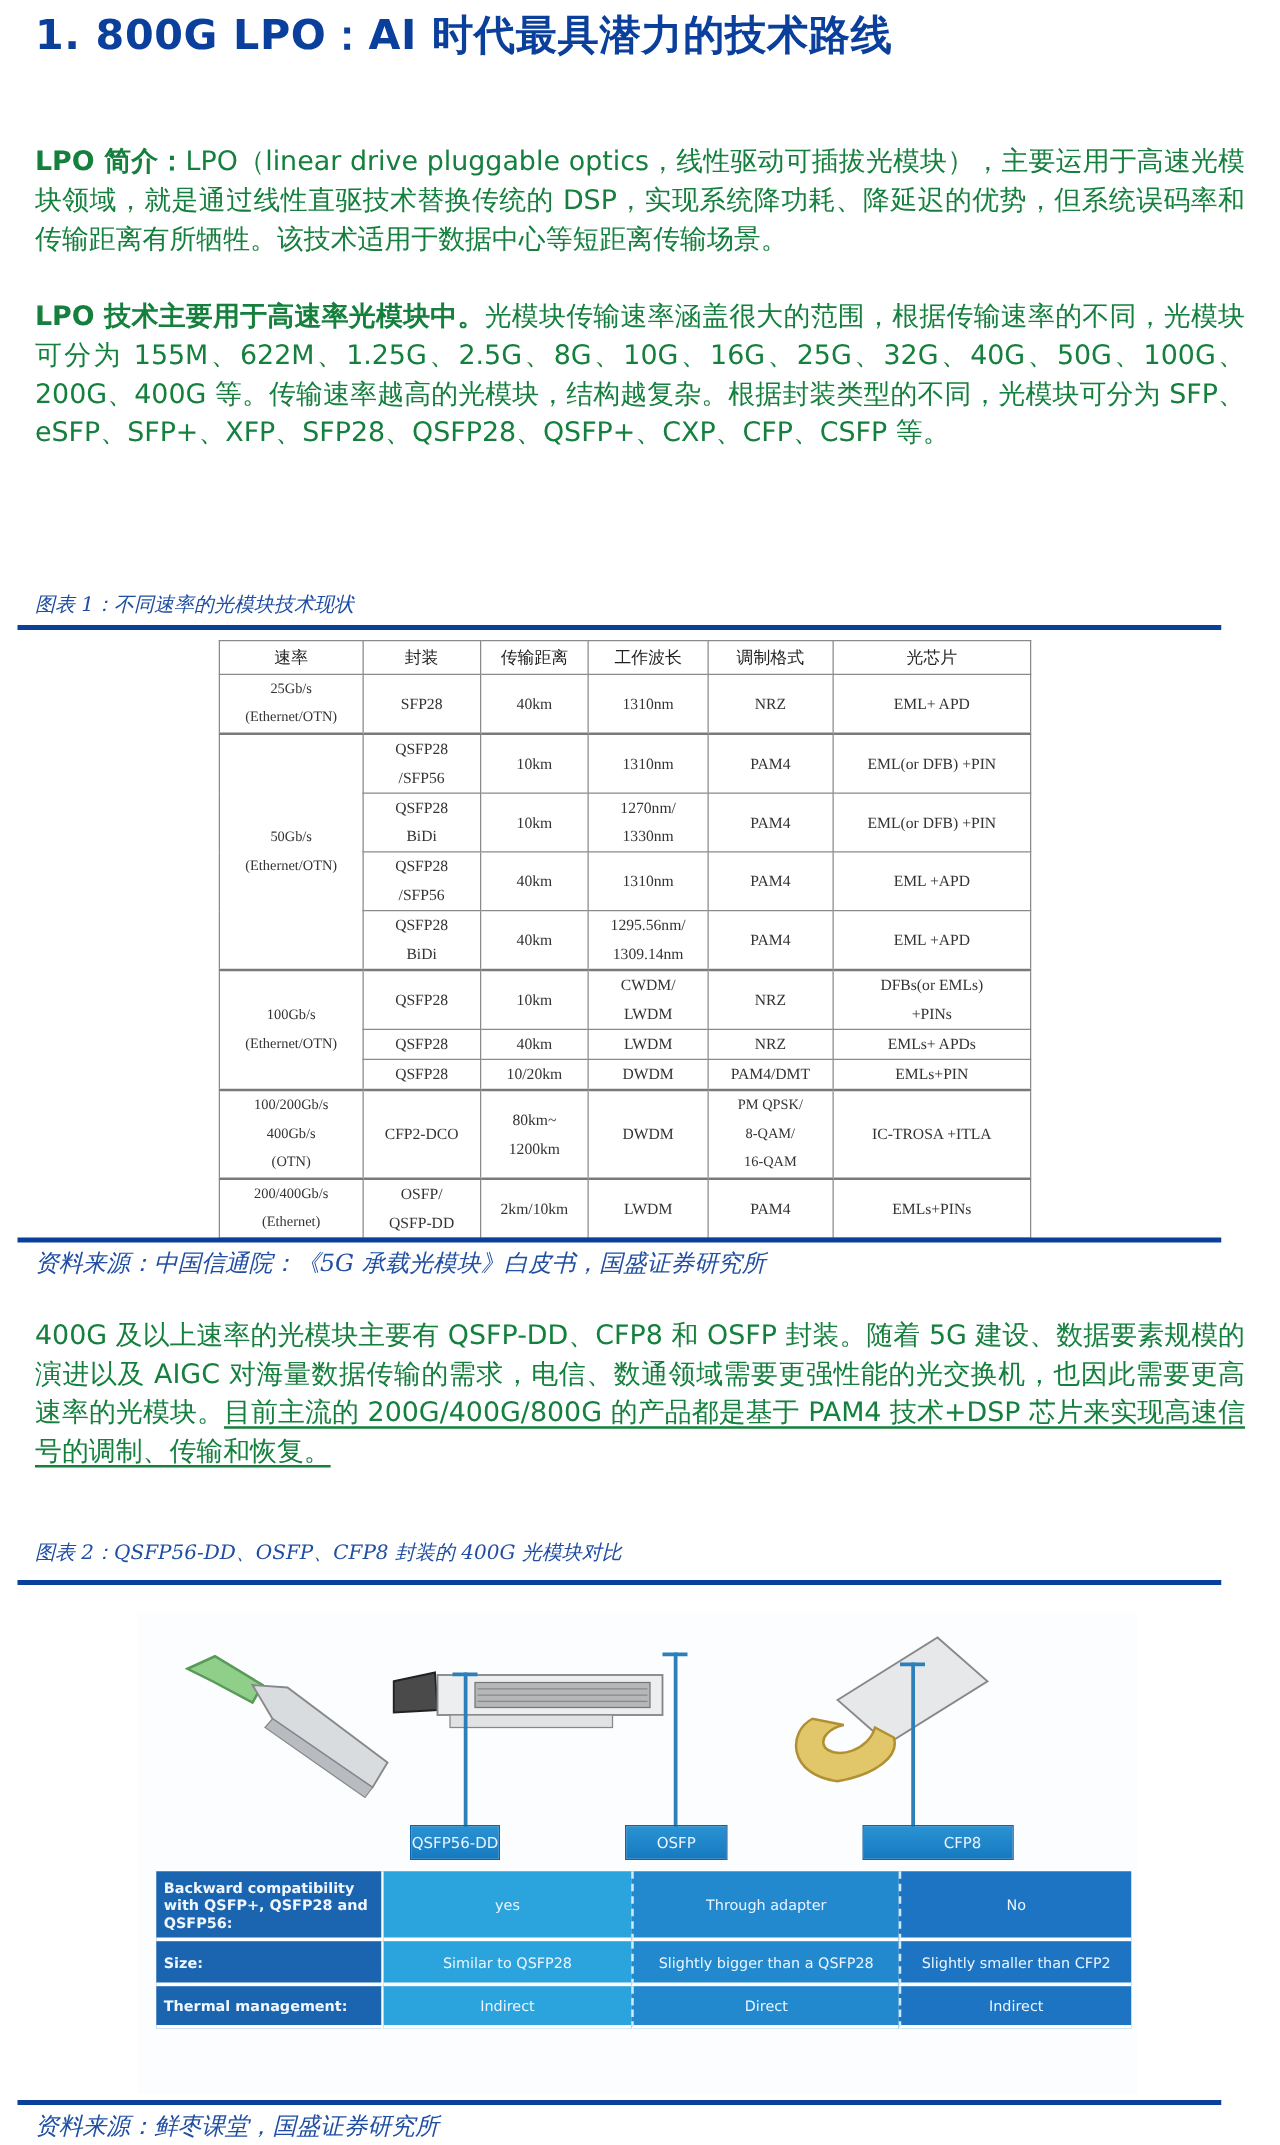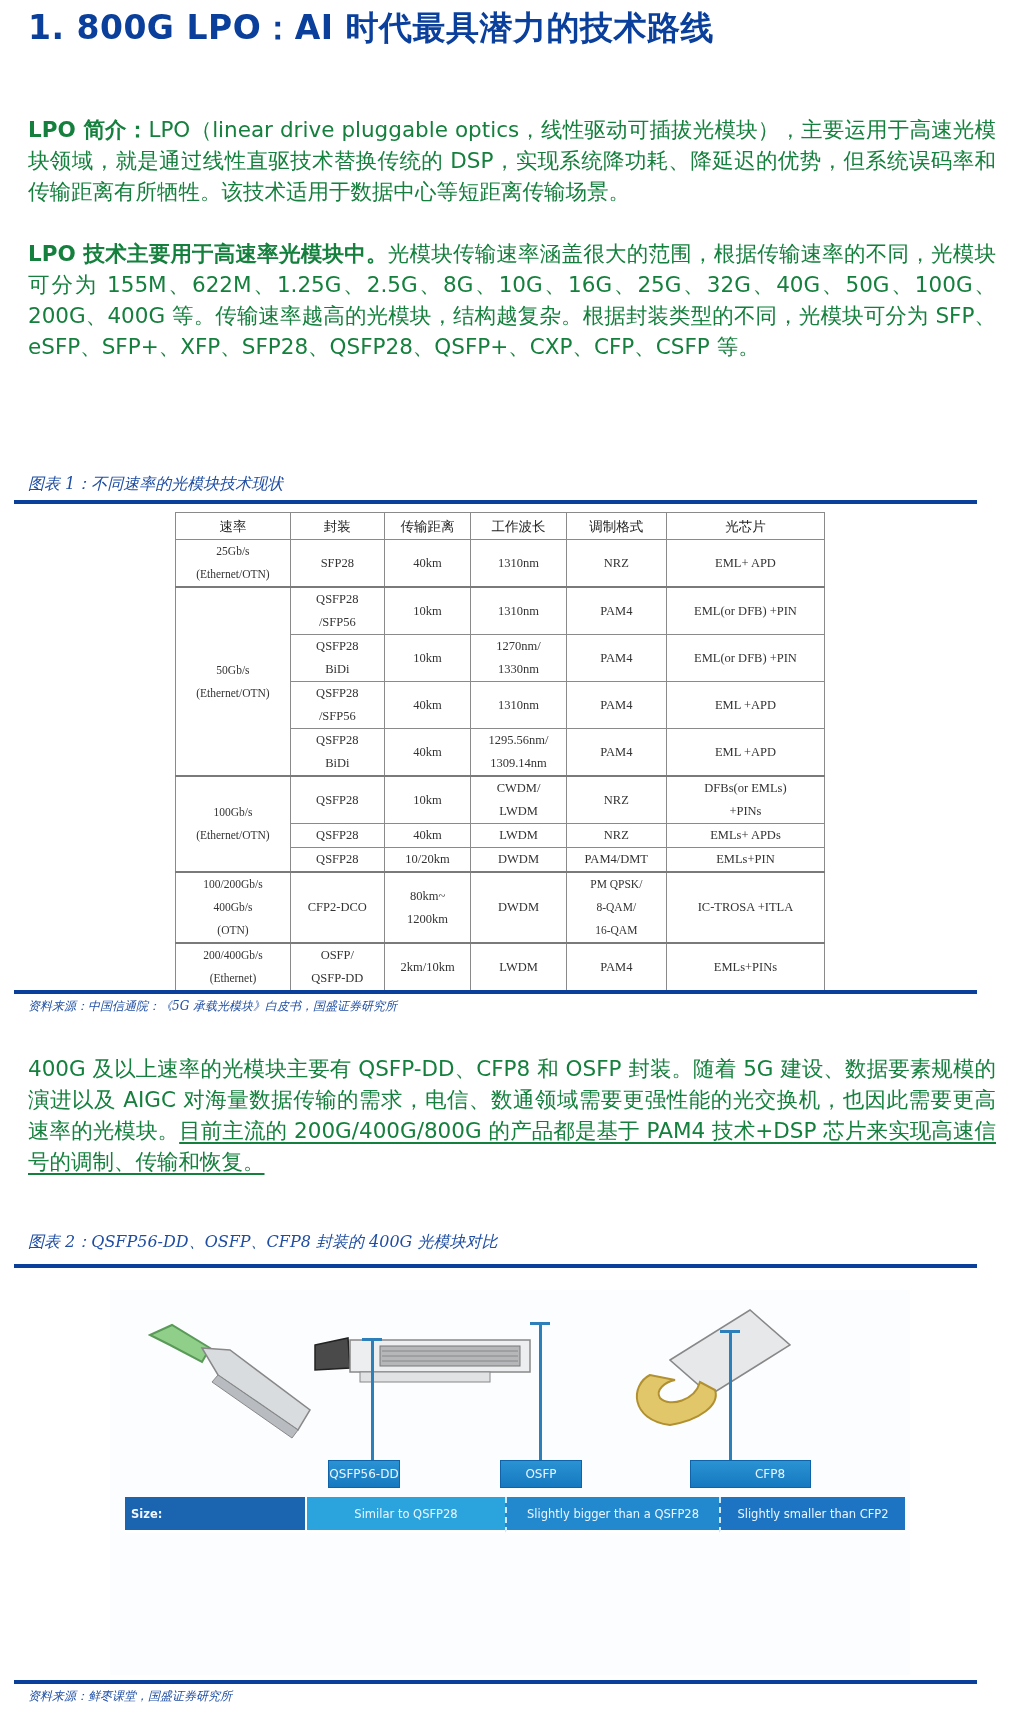--- a/index.html
+++ b/index.html
@@ -4,21 +4,21 @@
 <style>
   html, body { margin:0; padding:0; background:#ffffff; }
   body { width:1024px; height:1716px; position:relative; overflow:hidden;
          font-family:"DejaVu Sans", "Liberation Sans", sans-serif; color:#111; }
   .abs { position:absolute; }
   .title { left:28px; top:6px; font-size:33px; font-weight:bold; color:#0a3f9c; letter-spacing:0.5px; white-space:nowrap; }
   .para { left:28px; width:968px; font-size:21.5px; line-height:31px; color:#15803d; text-align:justify; }
   .para b { font-weight:bold; }
   .caption { left:28px; font-size:16px; font-style:italic; color:#1f4ea3; font-family:"DejaVu Serif","Liberation Serif",serif; white-space:nowrap; }
   .rule { left:14px; width:963px; height:4px; background:#0a3f9c; }
-  .source { left:28px; font-size:12px; font-style:italic; color:#1f4ea3; font-family:"DejaVu Serif","Liberation Serif",serif; white-space:nowrap; }
+  .source { left:28px; font-size:19px; font-style:italic; color:#1f4ea3; font-family:"DejaVu Serif","Liberation Serif",serif; white-space:nowrap; }
   .ul { text-decoration:underline; text-underline-offset:4px; text-decoration-thickness:2px; }
 
   
   table.t1 { position:absolute; left:175px; top:512px; width:650px; border-collapse:collapse;
              font-family:"Liberation Serif","DejaVu Serif",serif; font-size:12.5px; color:#333; }
   table.t1 th, table.t1 td { border:1.3px solid #8a8a8a; text-align:center; vertical-align:middle; padding:0 2px; line-height:23px; }
   table.t1 th { font-family:"DejaVu Sans",sans-serif; font-weight:normal; font-size:13.5px; height:26px; color:#222; }
   table.t1 td { height:46px; }
   table.t1 td.sm { font-size:11.5px; }
   table.t1 tr.short td { height:23px; }
@@ -184,24 +184,36 @@
   <div class="stem-cap" style="left:420px;top:32px;"></div>
   <div class="stem" style="left:429px;top:32px;height:141px;"></div>
   <div class="mod-label" style="left:390px;top:170px;width:80px;">OSFP</div>
 
   <div class="stem-cap" style="left:610px;top:40px;"></div>
   <div class="stem" style="left:619px;top:40px;height:133px;"></div>
   <div class="mod-label" style="left:580px;top:170px;width:80px;padding-left:39px;">CFP8</div>
 
   <table class="cmp">
     <tbody>
+    <tr style="height:56px;">
+      <td class="rh">Backward compatibility with QSFP+, QSFP28 and QSFP56:</td>
+      <td class="c1">yes</td>
+      <td class="c2">Through adapter</td>
+      <td class="c3">No</td>
+    </tr>
     <tr style="height:36px;">
       <td class="rh">Size:</td>
       <td class="c1">Similar to QSFP28</td>
       <td class="c2">Slightly bigger than a QSFP28</td>
       <td class="c3">Slightly smaller than CFP2</td>
     </tr>
+    <tr style="height:34px;">
+      <td class="rh">Thermal management:</td>
+      <td class="c1">Indirect</td>
+      <td class="c2">Direct</td>
+      <td class="c3">Indirect</td>
+    </tr>
   </tbody>
     </table>
 </div>
 
 <div class="abs rule" style="top:1680px;"></div>
 <div class="abs source" style="top:1688px;">资料来源：鲜枣课堂，国盛证券研究所</div>
 
 </body></html>

